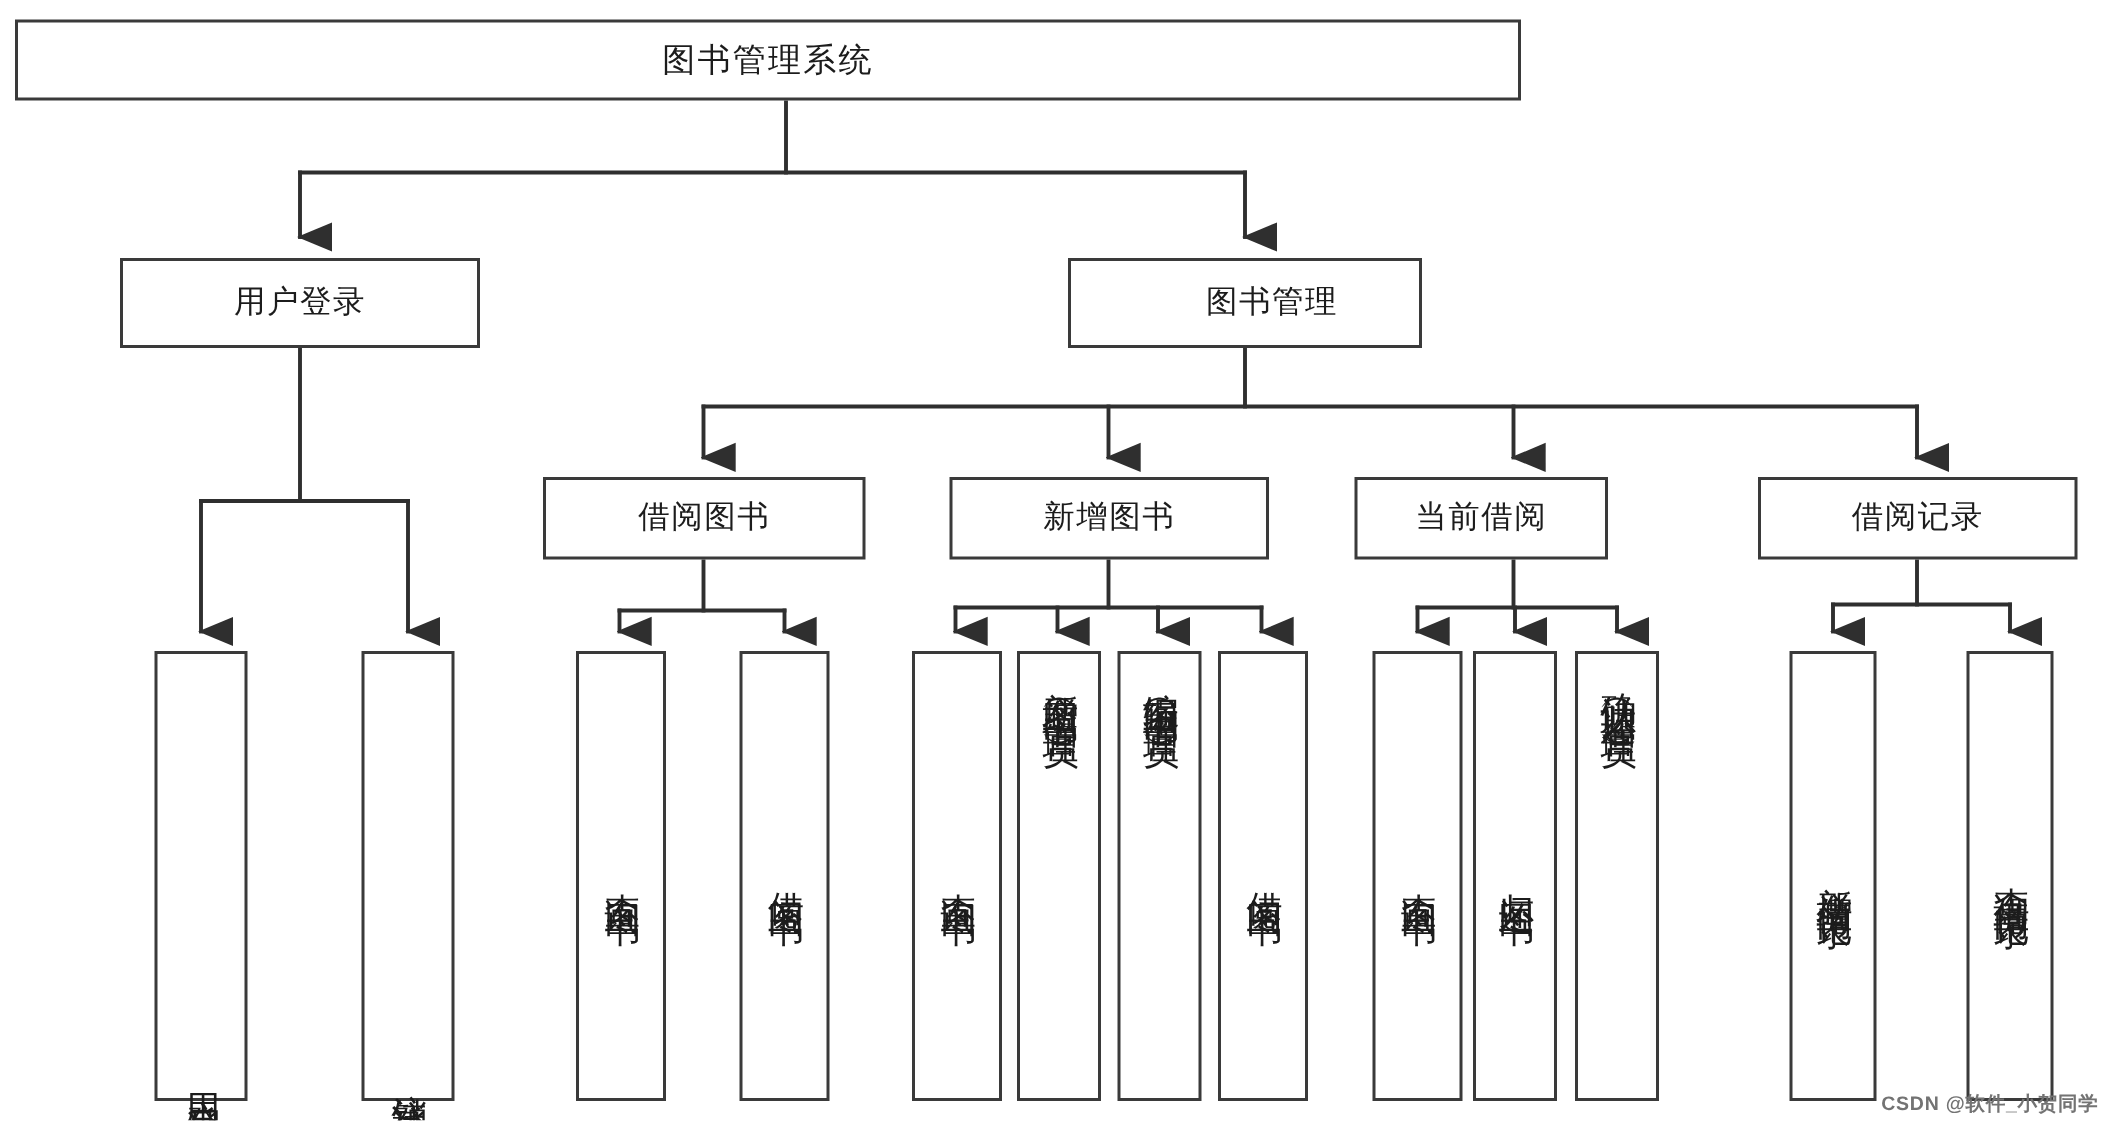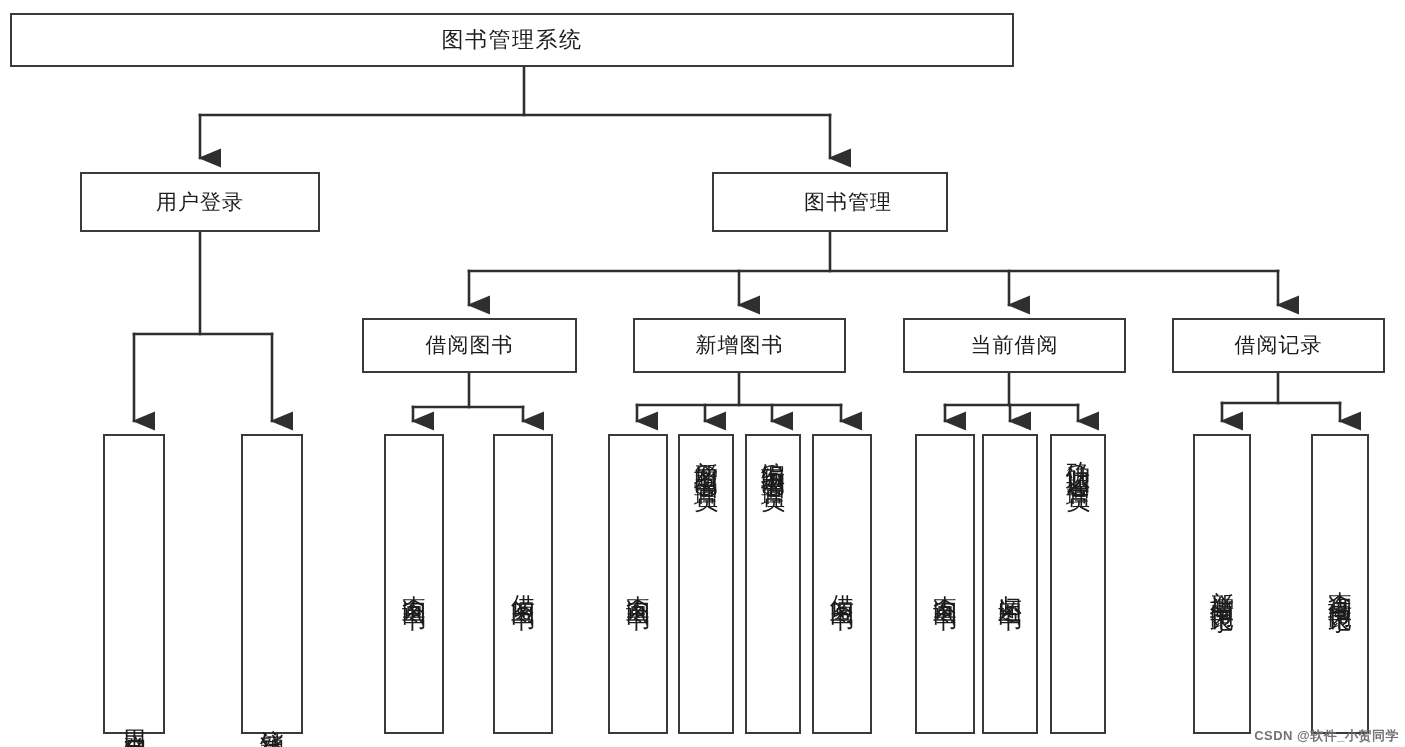--- a/index.html
+++ b/index.html
@@ -135,21 +135,21 @@
   <div class="node h" style="left:712px;top:172px;width:236px;height:60px;padding-left:36px;">
     <span class="label">图书管理</span>
   </div>
 
   <div class="node h" style="left:362px;top:318px;width:215px;height:55px;">
     <span class="label">借阅图书</span>
   </div>
   <div class="node h" style="left:633px;top:318px;width:213px;height:55px;">
     <span class="label">新增图书</span>
   </div>
-  <div class="node h" style="left:903px;top:318px;width:223px;height:55px;">
+  <div class="node h" style="left:903px;top:318px;width:169px;height:55px;">
     <span class="label">当前借阅</span>
   </div>
   <div class="node h" style="left:1172px;top:318px;width:213px;height:55px;justify-content:center;">
     <span class="label">借阅记录</span>
   </div>
 
   <div class="node v" style="left:103px;top:434px;width:62px;height:300px;align-items:flex-end;">
     <span class="label">用户登录</span>
   </div>
   <div class="node v" style="left:241px;top:434px;width:62px;height:300px;align-items:flex-end;">

